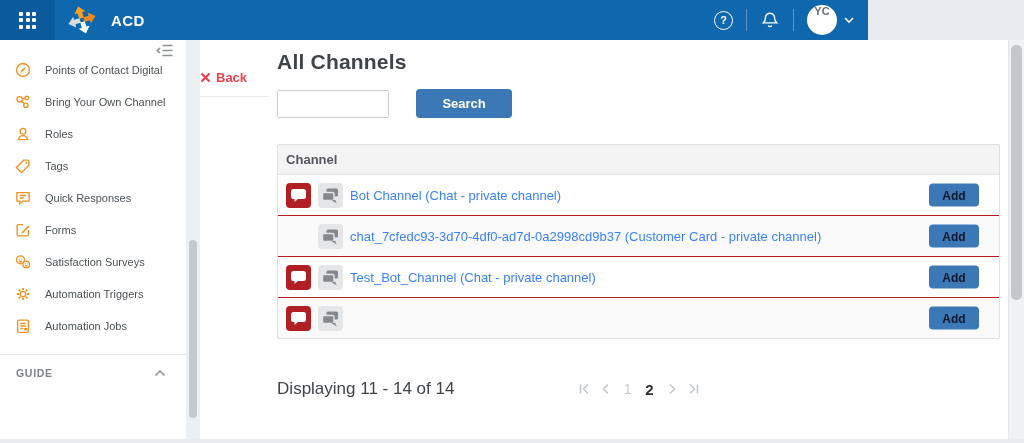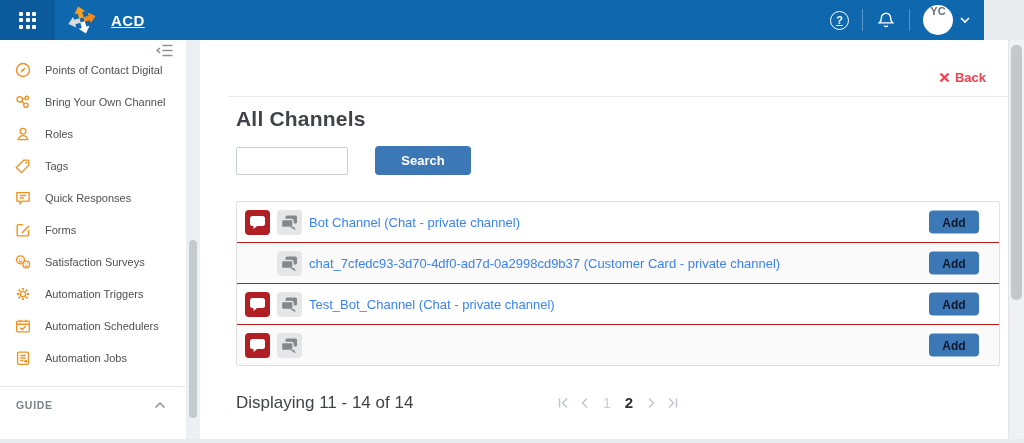--- a/index.html
+++ b/index.html
@@ -2,22 +2,22 @@
 <html><head>
 <meta charset="utf-8">
 <style>
   * { box-sizing: border-box; }
   html,body { margin:0; padding:0; }
   body {
     width:1024px; height:443px; overflow:hidden; position:relative;
     background:#e8ecef; font-family:"Liberation Sans", sans-serif;
   }
   
-  .topbar { position:absolute; top:0; left:0; width:984px; height:40px;
-    background:#0f67ae; display:flex; align-items:center; color:#fff; z-index:5;text-decoration:underline; }
+  .topbar { position:absolute; top:0; left:0; width:868px; height:40px;
+    background:#0f67ae; display:flex; align-items:center; color:#fff; z-index:5; }
   .apps-btn { width:55px; height:40px; background:#0b5a9b; display:flex;
     align-items:center; justify-content:center; cursor:pointer; }
   .grid-icon { display:grid; grid-template-columns:repeat(3,4px); grid-gap:2.5px; }
   .grid-icon i { width:4px; height:4px; background:#fff; border-radius:1px; }
   .logo { margin-left:10px; width:34px; height:34px; }
   .brand { font-weight:bold; font-size:15px; letter-spacing:.4px; margin-left:12px; }
   .topbar-right { margin-left:auto; display:flex; align-items:center; padding-right:14px; }
   .tb-sep { width:1px; height:22px; background:rgba(255,255,255,.3); margin:0 13px; }
   .help-circle { width:19px; height:19px; border:1.5px solid #fff; border-radius:50%;
     display:flex; align-items:center; justify-content:center;
@@ -39,21 +39,21 @@
   .nav-label { font-size:11px; color:#4b5157; white-space:nowrap; }
   .sidebar-divider { border-top:1px solid #e4e7ea; margin:12px 0 0 0; }
   .guide-row { height:36px; display:flex; align-items:center; justify-content:space-between;
     padding:0 20px 0 16px; cursor:pointer; }
   .guide-label { color:#7d838a; font-size:10.5px; font-weight:bold; letter-spacing:.7px; }
   
   .side-scroll { width:14px; background:#edf0f2; position:relative; }
   .side-scroll .thumb { position:absolute; left:3px; width:8px; border-radius:4px;
     background:#c5cacd; top:200px; height:178px; cursor:pointer; }
   
-  .main { flex:1; background:#fff; display:flex; flex-direction:column; overflow:hidden;padding-left:28px; }
+  .main { flex:1; background:#fff; display:flex; flex-direction:row; overflow:hidden; }
   .main-top { height:57px; border-bottom:1px solid #e7e9ea; display:flex;
     align-items:flex-end; justify-content:flex-end; padding:0 22px 11px 0; }
   .back-link { color:#ee4250; font-size:13px; font-weight:bold; display:flex;
     align-items:center; cursor:pointer; }
   .back-link svg { margin-right:5px; display:block; }
   .content { flex:1; padding:0 8px; display:flex; flex-direction:column; }
   .page-title { font-size:21px; font-weight:bold; color:#3f444a; margin:10px 0 0 0;
     letter-spacing:.2px; }
   .search-row { margin-top:15px; display:flex; align-items:center; }
   .search-input { width:112px; height:28px; border:1px solid #c9ced2; border-radius:2px;
@@ -230,30 +230,20 @@
             <svg viewBox="0 0 20 20" fill="none" stroke="#EF9221" stroke-width="1.5">
               <circle cx="10" cy="10" r="3"></circle>
               <path stroke-width="2" d="M10 3.2v2.4M10 14.4v2.4M3.2 10h2.4M14.4 10h2.4M5.2 5.2l1.7 1.7M13.1 13.1l1.7 1.7M14.8 5.2l-1.7 1.7M6.9 13.1l-1.7 1.7"></path>
             </svg>
           </span>
           <span class="nav-label">Automation Triggers</span>
         </div>
         <div class="nav-item">
           <span class="sicon">
             <svg viewBox="0 0 20 20" fill="none" stroke="#EF9221" stroke-width="1.5">
-              <rect x="3" y="4.5" width="14" height="12" rx="1.2"></rect>
-              <path d="M3 8h14M6.8 3v3M13.2 3v3"></path>
-              <path d="M7 12l2 2 4-3.8"></path>
-            </svg>
-          </span>
-          <span class="nav-label">Automation Schedulers</span>
-        </div>
-        <div class="nav-item">
-          <span class="sicon">
-            <svg viewBox="0 0 20 20" fill="none" stroke="#EF9221" stroke-width="1.5">
               <rect x="4" y="3.5" width="12" height="13.5" rx="1.2"></rect>
               <path d="M7 7.2h6M7 10h6M7 12.8h3.4"></path>
               <circle cx="13" cy="13.6" r="1.6" fill="#EF9221" stroke="none"></circle>
             </svg>
           </span>
           <span class="nav-label">Automation Jobs</span>
         </div>
       </div>
     <div class="sidebar-divider"></div>
     <div class="guide-row">
@@ -279,20 +269,21 @@
         <span>Back</span>
       </span>
     </div>
     <div class="content">
       <h1 class="page-title">All Channels</h1>
       <div class="search-row">
         <input class="search-input" type="text" value="" style="">
         <button class="search-btn">Search</button>
       </div>
       <div class="card">
+        <div class="card-header">Channel</div>
         <div>
             <div class="table-row">
               <div class="row-content"><span class="chan-icon chan-red"><svg viewBox="0 0 25 25">
                     <rect x="5" y="6" width="15" height="10" rx="2.5" fill="#fff"></rect>
                     <path d="M8.5 14.5v4.6l5.2-4.6z" fill="#fff"></path>
                   </svg></span><span class="chan-icon chan-gray"><svg viewBox="0 0 25 25">
                     <rect x="8.5" y="5.5" width="11.5" height="8" rx="1.5" fill="#84888c"></rect>
                     <rect x="4.5" y="9.5" width="11.5" height="8" rx="1.5" fill="#84888c" stroke="#e5e6e8" stroke-width="1.4"></rect>
                     <path d="M13.5 17.2l5.3 3.4-1.7-3.9z" fill="#84888c"></path>
                   </svg></span><span class="row-label">Bot Channel (Chat - private channel)</span></div>

